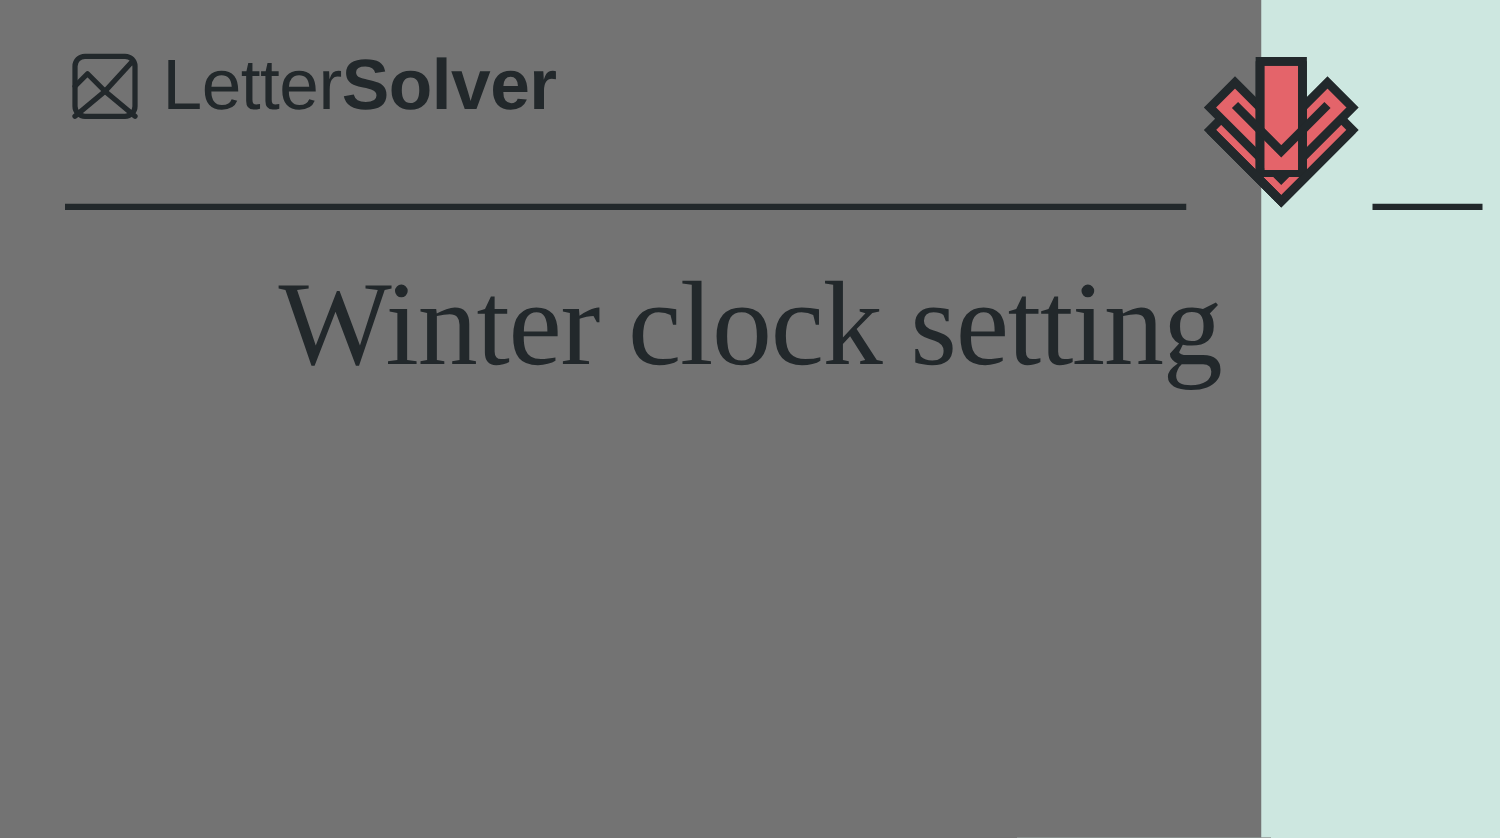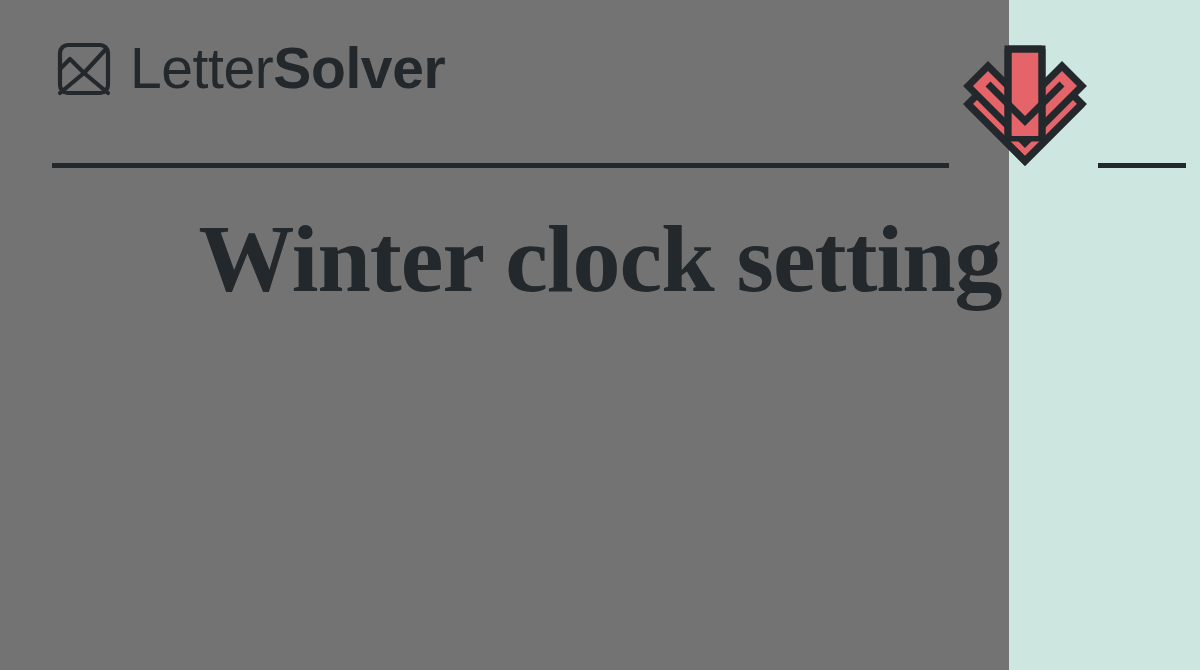--- a/index.html
+++ b/index.html
@@ -79,21 +79,21 @@
   
   .main {
     position: absolute;
     left: 0;
     top: 200px;
     width: 1200px;
     text-align: center;
   }
   .clue-title {
     font-family: "Liberation Serif", "DejaVu Serif", serif;
-    font-weight: 700;
+    font-weight: 400;
     font-size: 96px;
     line-height: 1.22;
     color: #22282b;
     margin: 0;
     padding: 0 60px;
     letter-spacing: -1px;
   }
   .clue-subtitle {
     font-family: "Liberation Serif", "DejaVu Serif", serif;
     font-style: italic;

